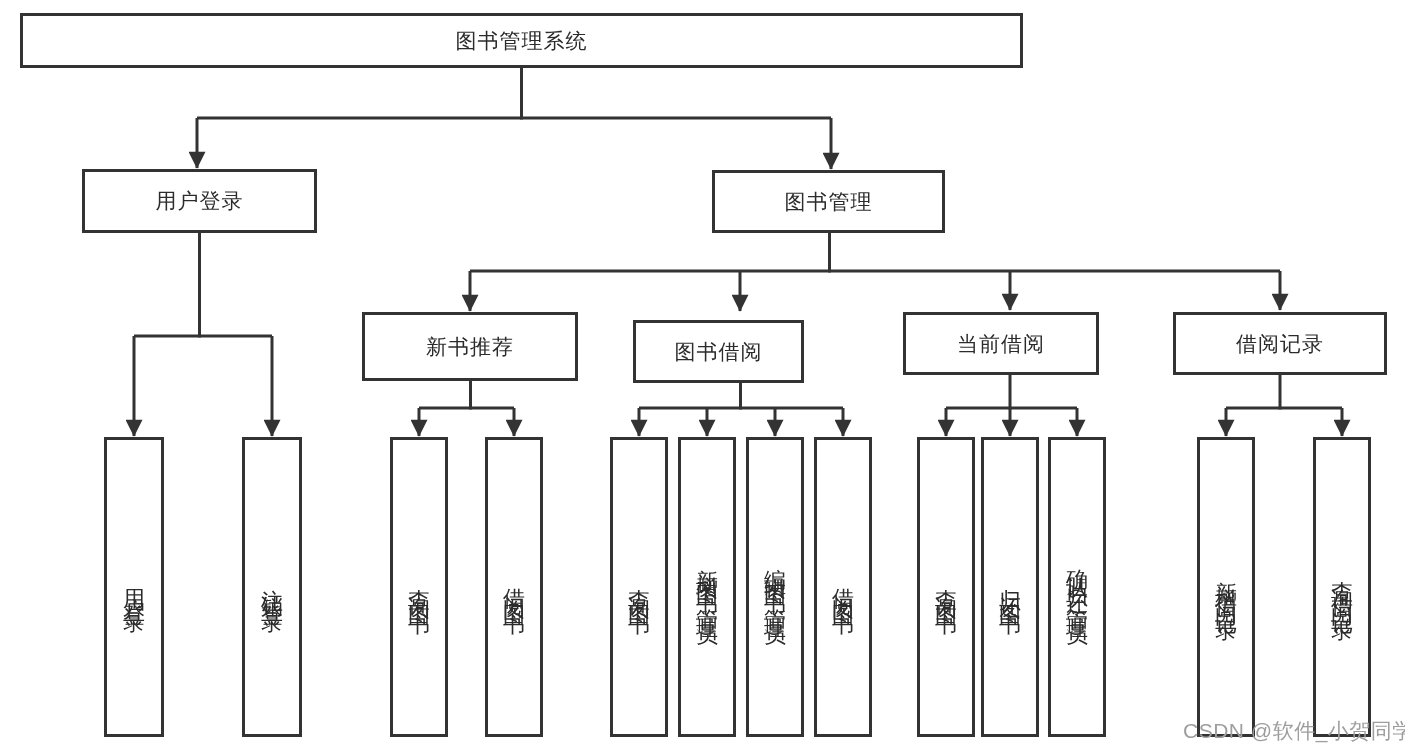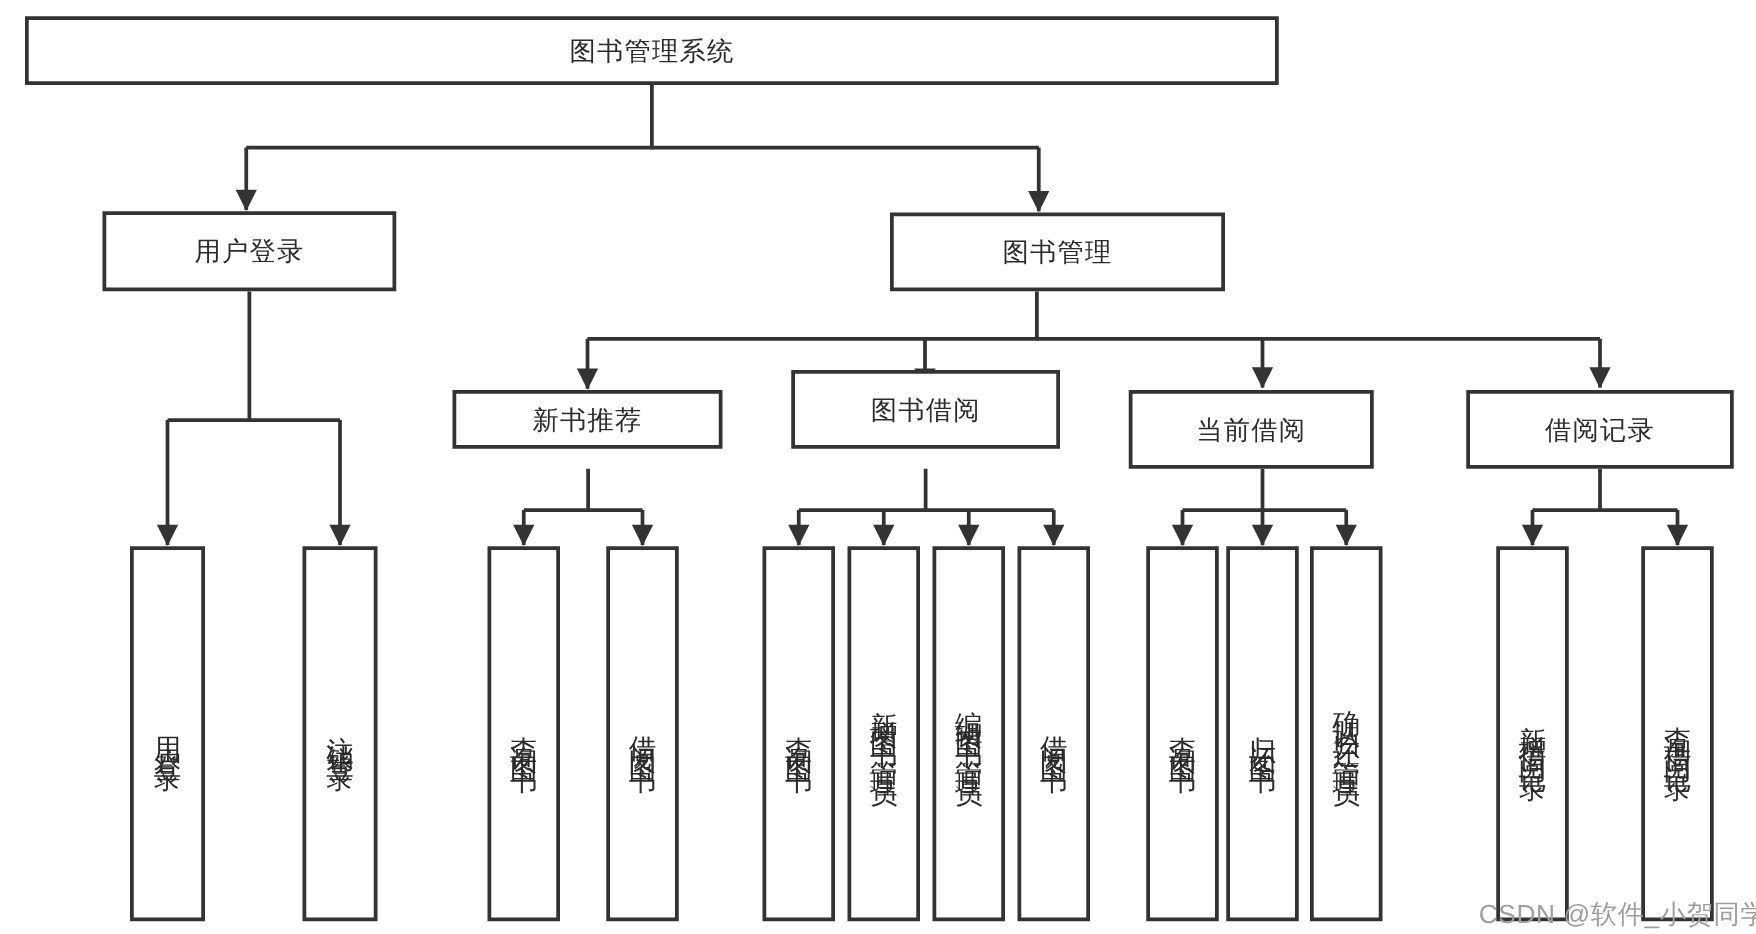--- a/index.html
+++ b/index.html
@@ -120,28 +120,28 @@
     <line x1="1342" y1="408" x2="1342" y2="436" marker-end="url(#arrow)"></line>
   </svg>
 
   <div class="node hbox" style="left:20px;top:13px;width:1003px;height:55px">
     <span>图书管理系统</span>
   </div>
 
   <div class="node hbox" style="left:82px;top:169px;width:235px;height:64px">
     <span>用户登录</span>
   </div>
-  <div class="node hbox" style="left:712px;top:170px;width:268px;height:63px">
+  <div class="node hbox" style="left:712px;top:170px;width:233px;height:63px">
     <span>图书管理</span>
   </div>
 
-  <div class="node hbox" style="left:362px;top:312px;width:216px;height:47px">
+  <div class="node hbox" style="left:362px;top:312px;width:216px;height:69px">
     <span>新书推荐</span>
   </div>
-  <div class="node hbox" style="left:633px;top:296px;width:215px;height:63px">
+  <div class="node hbox" style="left:633px;top:320px;width:171px;height:63px">
     <span>图书借阅</span>
   </div>
   <div class="node hbox" style="left:903px;top:312px;width:196px;height:63px">
     <span>当前借阅</span>
   </div>
   <div class="node hbox" style="left:1173px;top:312px;width:214px;height:63px">
     <span>借阅记录</span>
   </div>
 
   <div class="node vbox" style="left:104px;top:437px;width:60px;height:300px">

